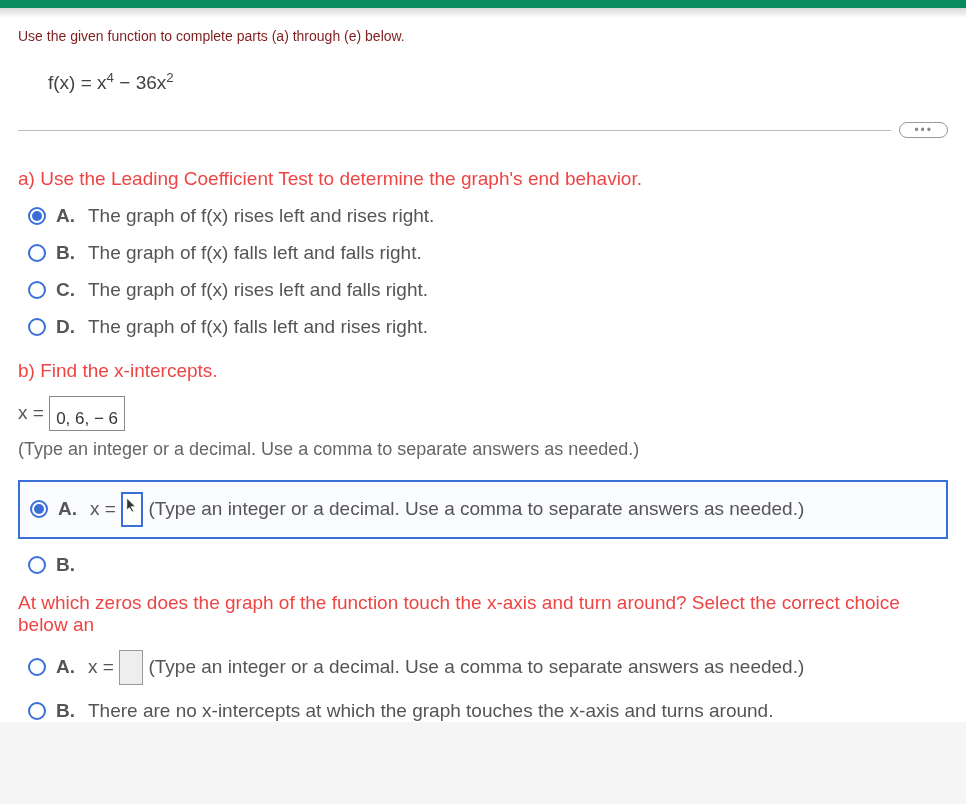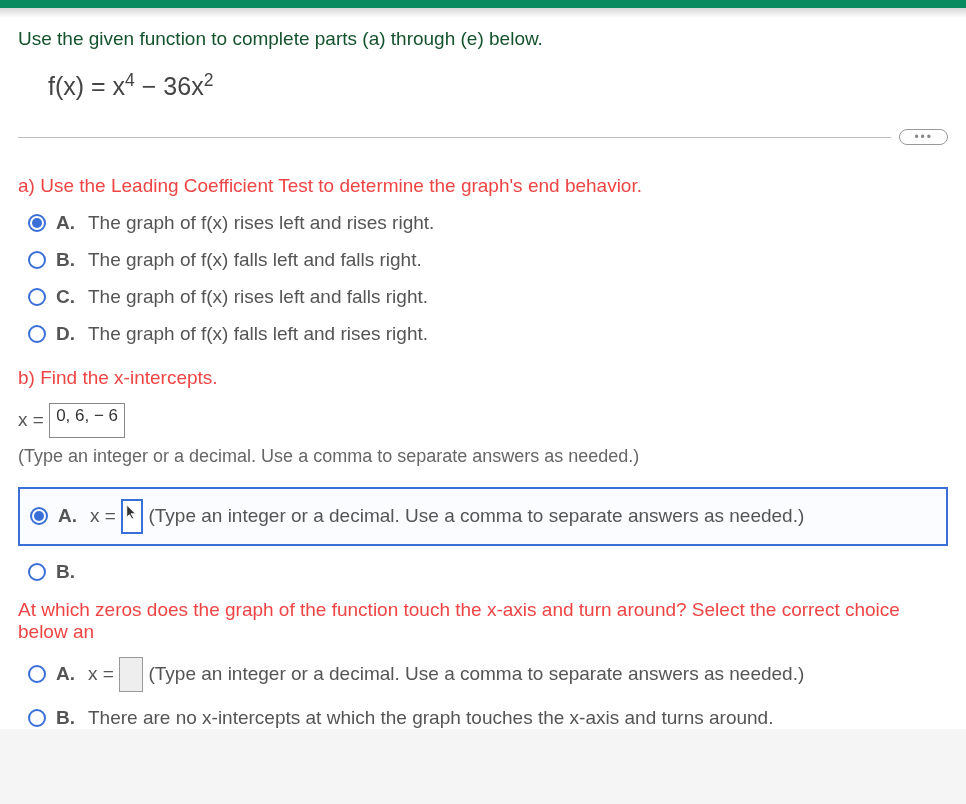--- a/index.html
+++ b/index.html
@@ -18,27 +18,27 @@
     }
     .top-shadow {
       height: 10px;
       background: linear-gradient(#d8d8d8, #ffffff);
     }
     .content {
       background: #ffffff;
       padding: 10px 18px 0 18px;
     }
     .instruction {
-      color: #14532d;
-      font-size: 19px;
-      margin-bottom: 20px;
+      color: #7f1d1d;
+      font-size: 14px;
+      margin-bottom: 26px;
     }
     .formula {
       color: #444;
-      font-size: 25px;
+      font-size: 19px;
       margin-left: 30px;
       margin-bottom: 28px;
     }
     sup { font-size: 0.7em; vertical-align: super; }
     .divider-row {
       display: flex;
       align-items: center;
       margin: 6px 0 30px 0;
     }
     .divider-row hr {
@@ -96,21 +96,21 @@
     }
     .choice-text { color: #555; }
     .fill-row {
       margin: 10px 0 8px 0;
       font-size: 19px;
       color: #555;
     }
     .answer-box {
       display: inline-block;
       border: 1px solid #888;
-      padding: 2px 6px;
+      padding: 12px 6px;
       min-width: 20px;
       height: 35px;
       vertical-align: middle;
       background: #fff;
       color: #333;
       font-size: 17px;
     }
     .answer-box.small {
       width: 22px;
       border: 2px solid #3a6fd8;

